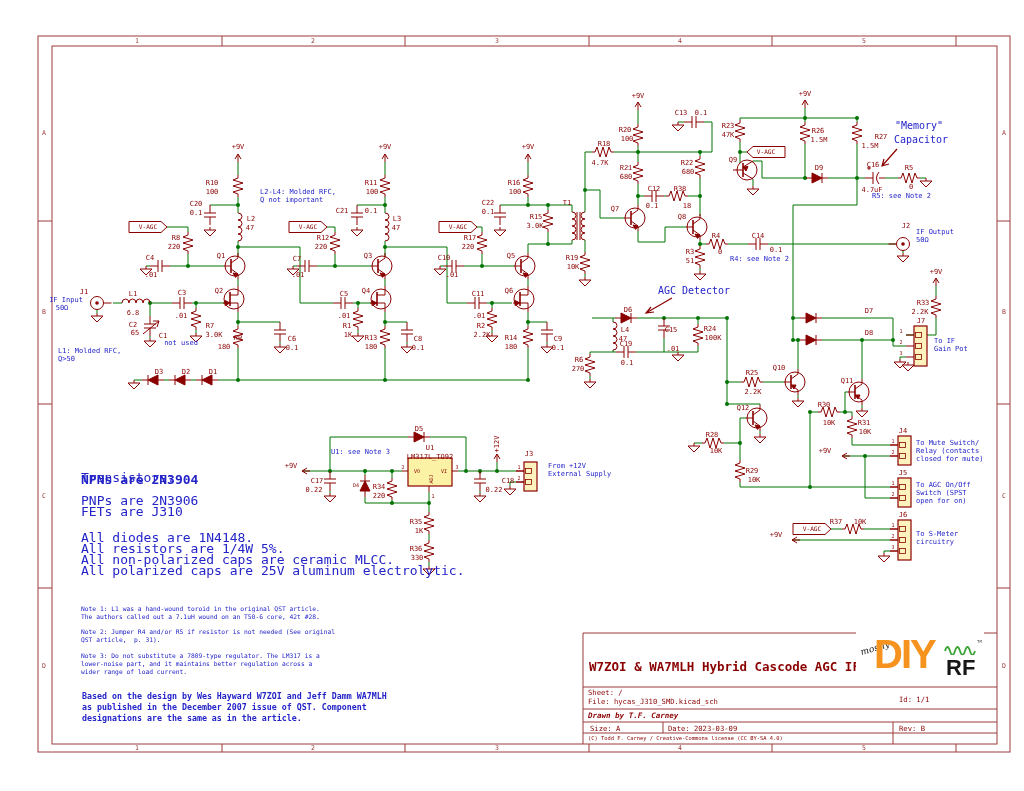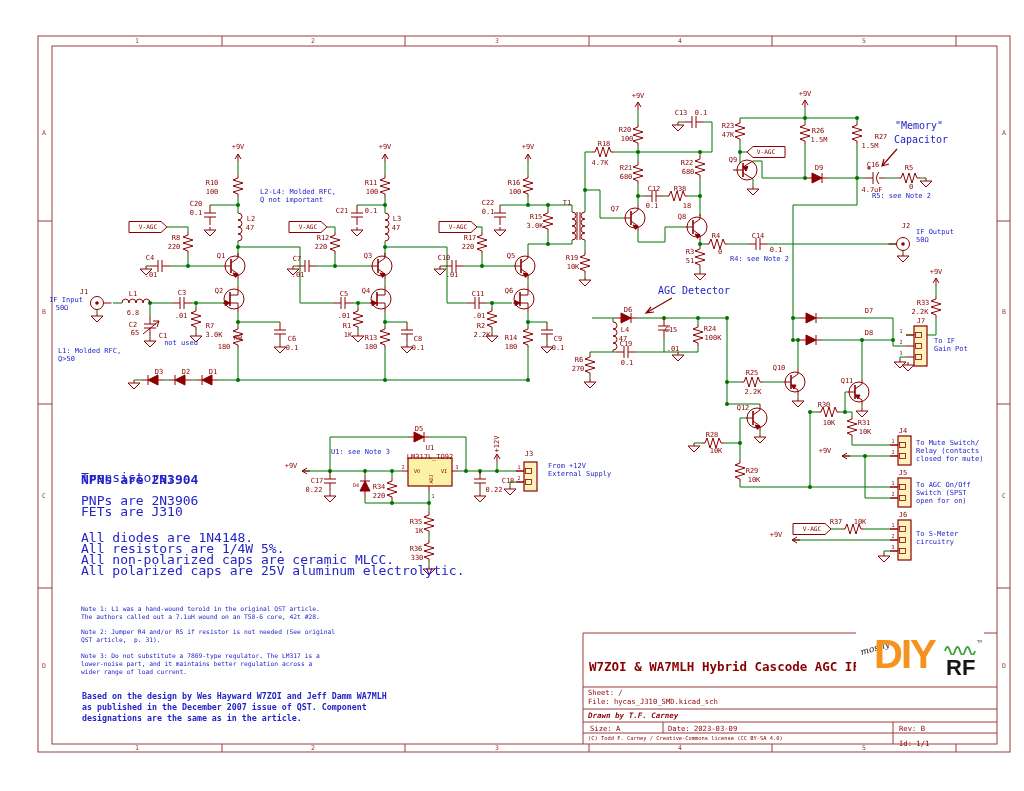--- a/index.html
+++ b/index.html
@@ -21,21 +21,21 @@
   .pr90{font-size:5px;color:#8a0000;transform:translate(-50%,-50%) rotate(-90deg);}
   .tb{position:absolute;color:#8a0000;white-space:nowrap;line-height:1;}
   .tb-title{left:589px;top:661px;font-size:12.5px;font-weight:bold;z-index:2;}
   .tb-sheet{left:588px;top:689px;font-size:7.2px;}
   .tb-file{left:588px;top:698px;font-size:7.2px;}
   .tb-drawn{left:588px;top:712px;font-size:7.5px;font-weight:bold;font-style:italic;}
   .tb-size{left:590px;top:725px;font-size:7.2px;}
   .tb-date{left:668px;top:725px;font-size:7.2px;}
   .tb-rev{left:899px;top:725px;font-size:7.2px;}
   .tb-copy{left:588px;top:736px;font-size:5.4px;}
-  .tb-id{left:899px;top:740px;font-size:7.2px;}
+  .tb-id{left:899px;top:696px;font-size:7.2px;}
   #logo{position:absolute;left:856px;top:631px;width:128px;height:54px;background:#ffffff;z-index:3;}
   #logo .mostly{position:absolute;left:4px;top:12px;font-size:9px;font-style:italic;color:#111;transform:rotate(-17deg);font-family:"DejaVu Serif",serif;}
   #logo .diy{position:absolute;left:18px;top:1px;font-size:40px;font-weight:bold;color:#f6921e;letter-spacing:-2px;font-family:"Liberation Sans",sans-serif;}
   #logo .rf{position:absolute;left:90px;top:24px;font-size:22px;font-weight:bold;color:#161616;font-family:"Liberation Sans",sans-serif;}
   #logo .tm{position:absolute;left:121px;top:8px;font-size:4px;color:#555;}
   #logo svg{position:absolute;left:88px;top:10px;}
 </style>
 </head>
 <body>
 

